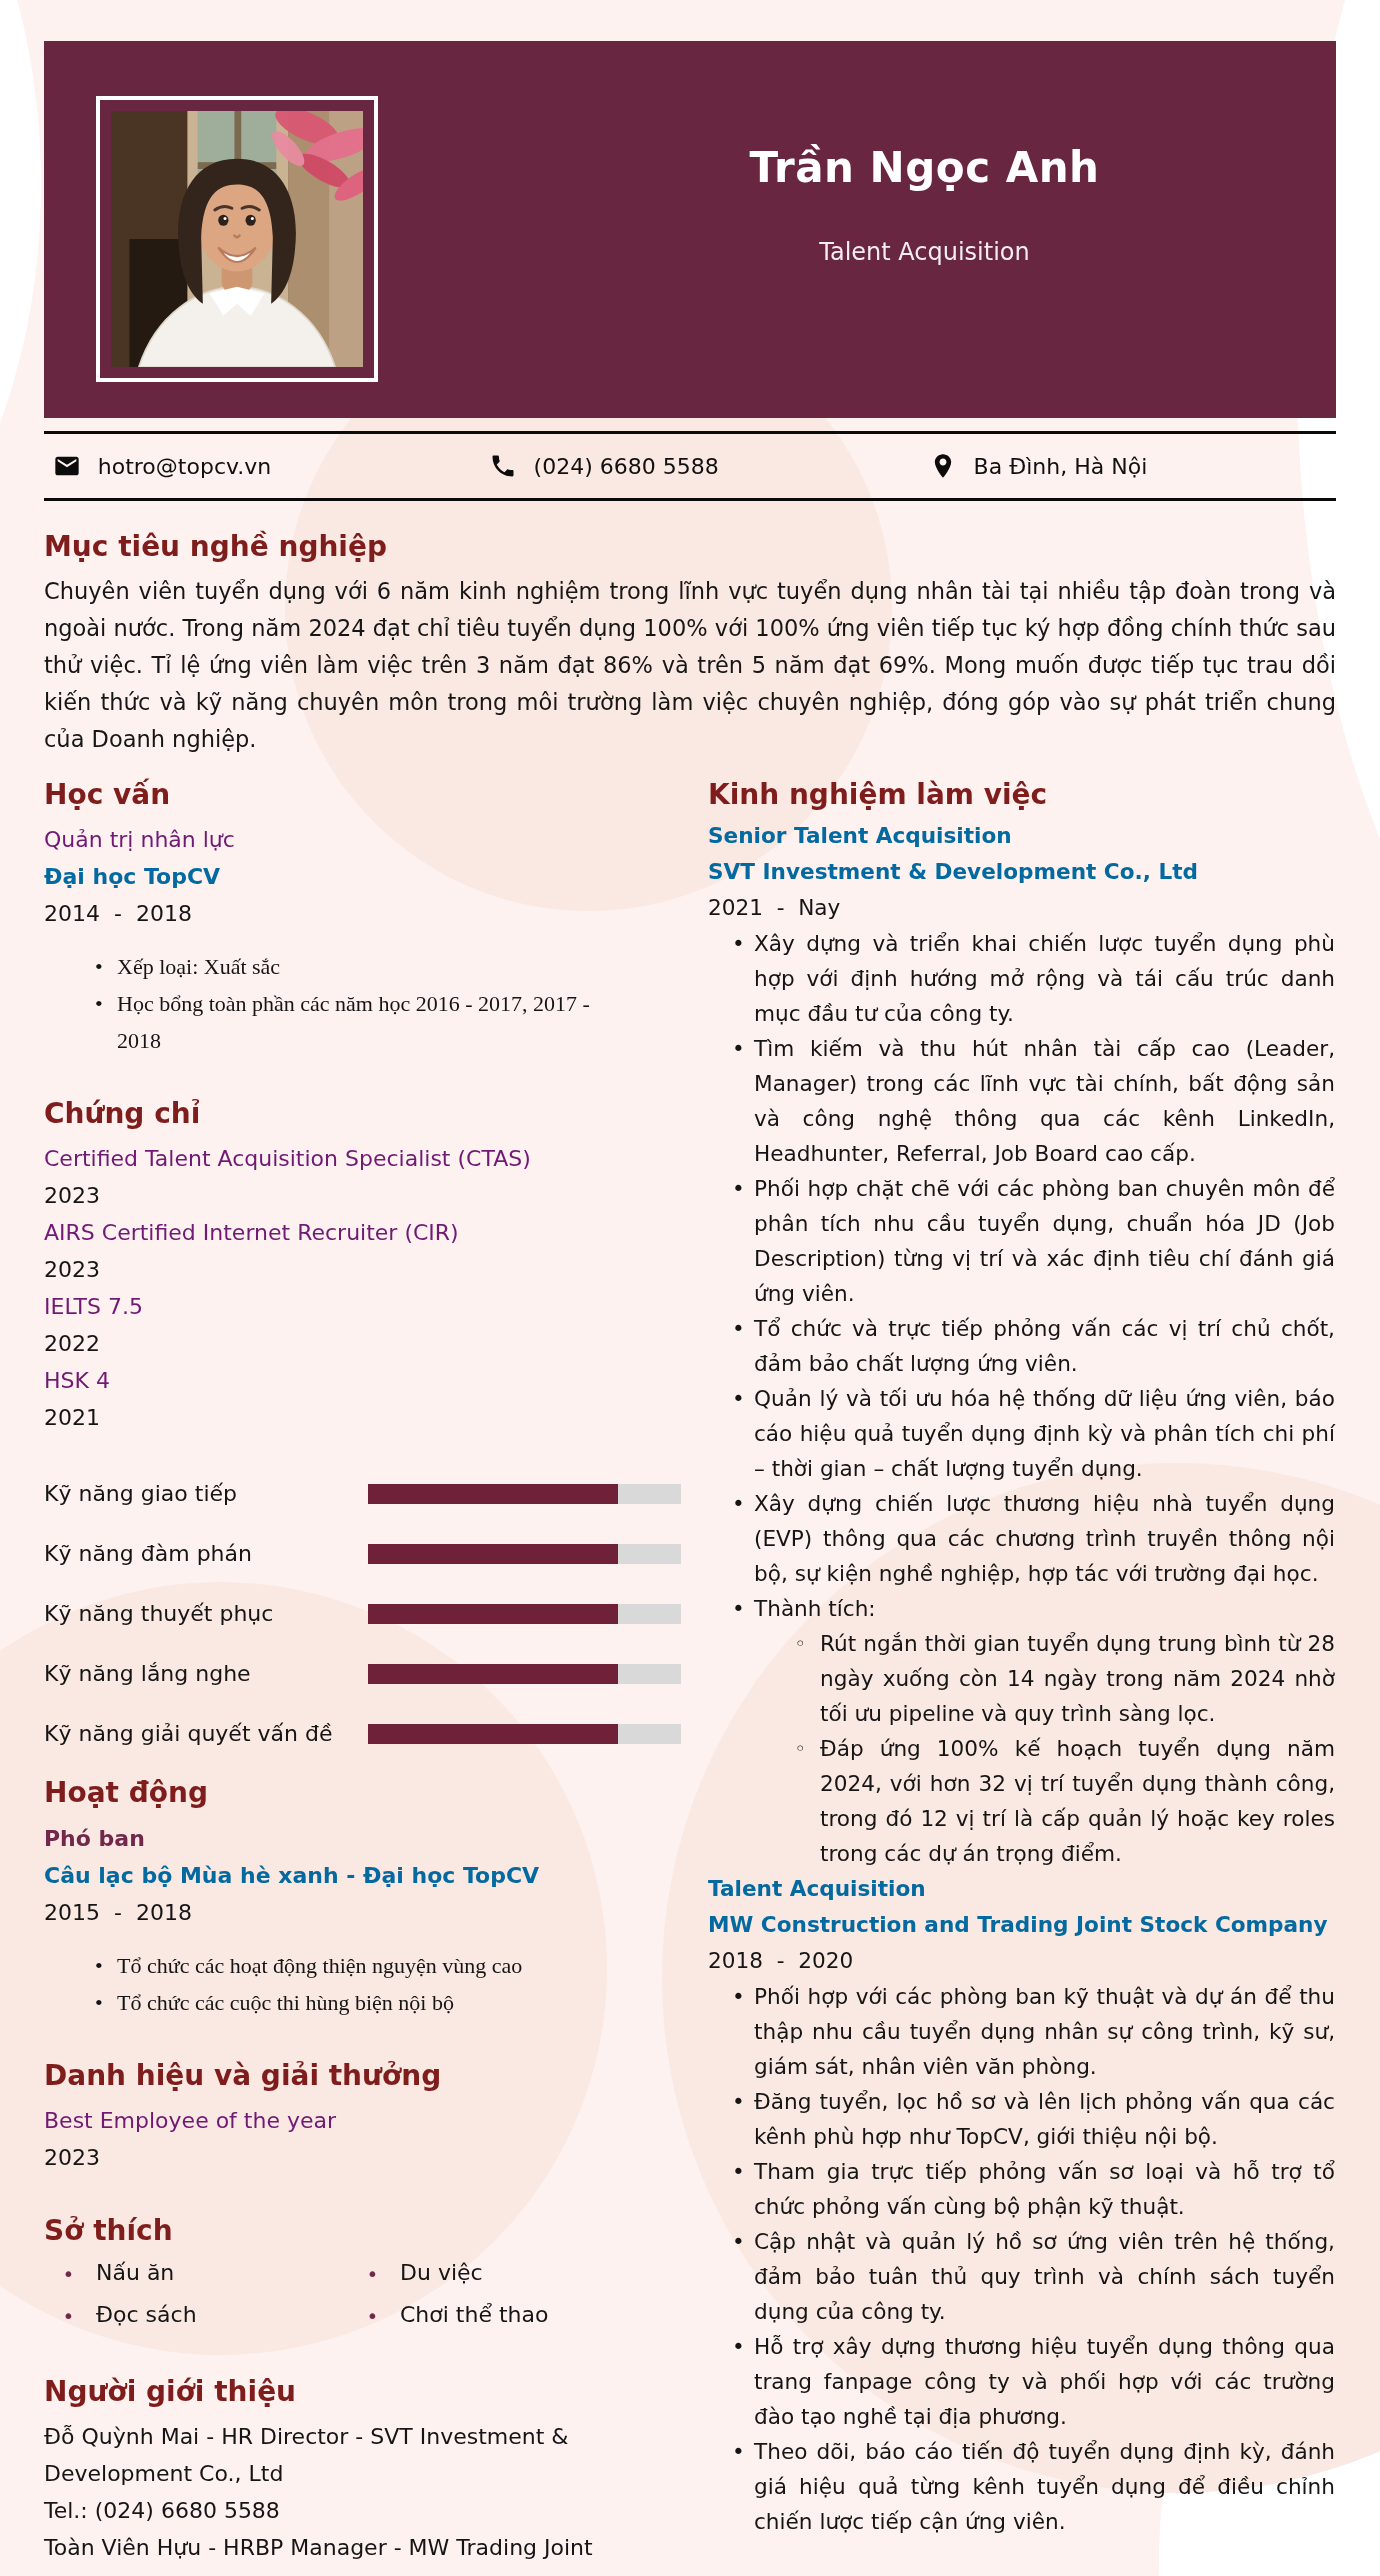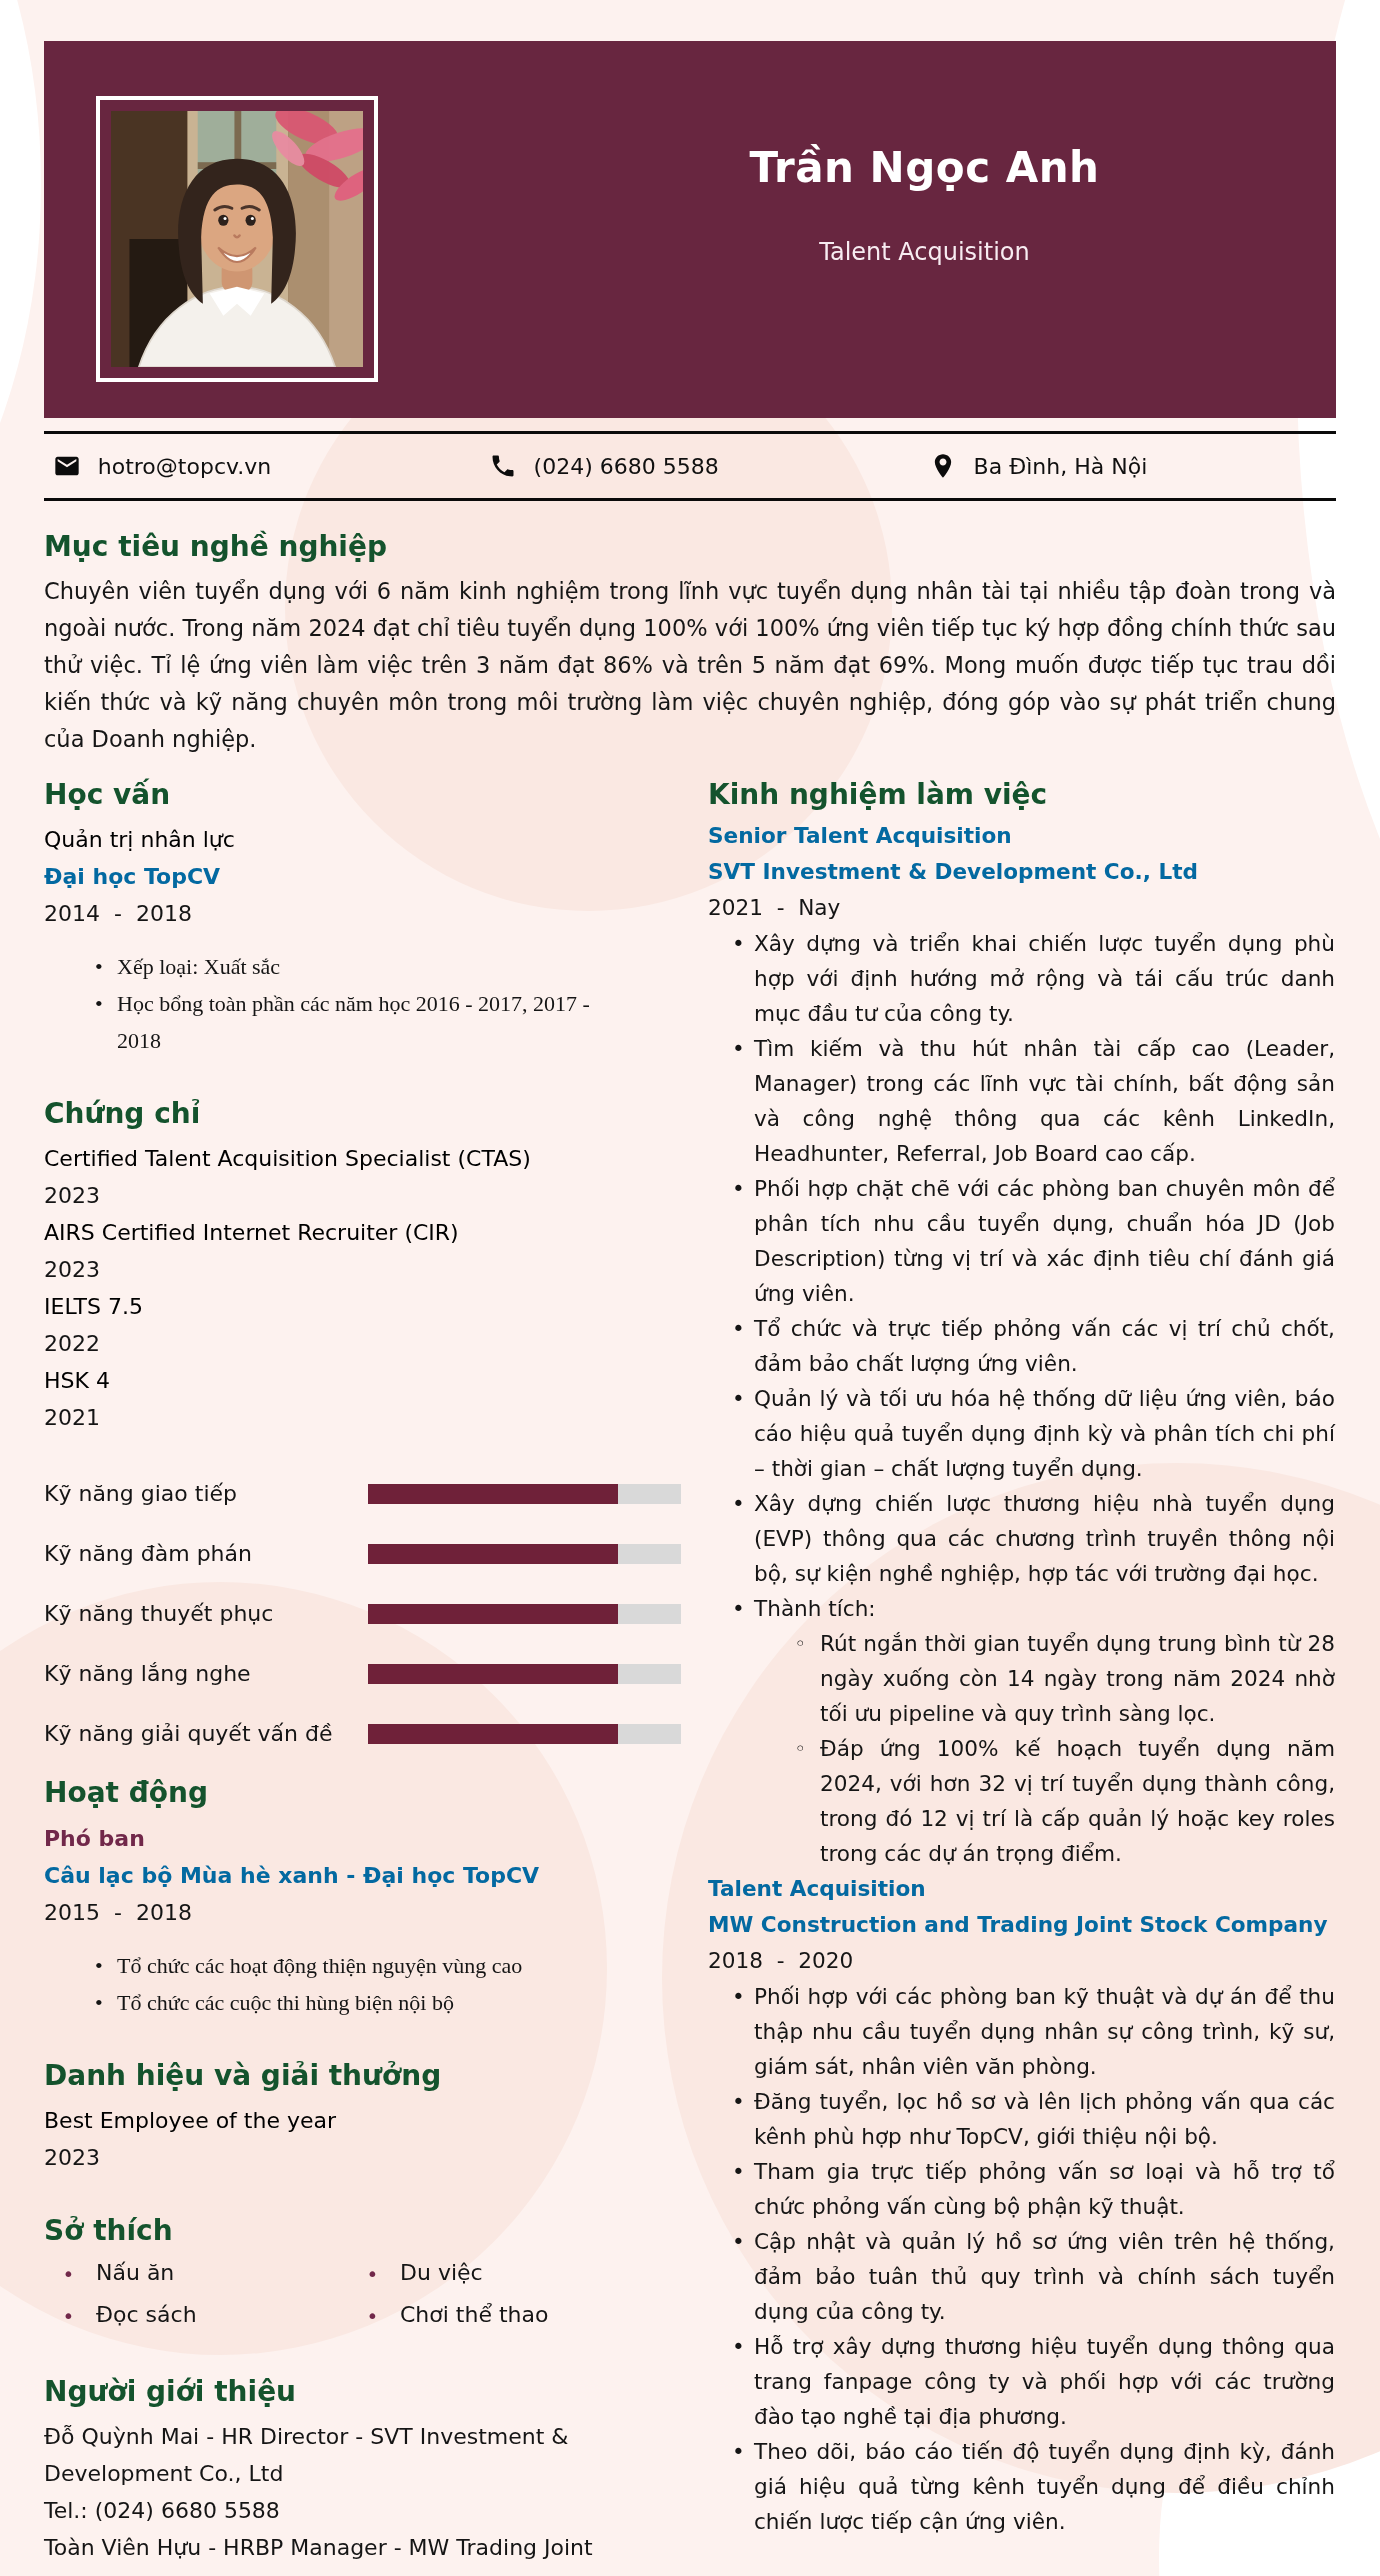--- a/index.html
+++ b/index.html
@@ -26,23 +26,23 @@
 
   
   .contact-bar{position:absolute;left:44px;top:431px;width:1292px;height:64px;
     border-top:3.7px solid #0a0a0a;border-bottom:3.7px solid #0a0a0a;}
   .contact-item{position:absolute;top:0;height:100%;display:flex;align-items:center;gap:16.6px;
     font-size:22px;color:#101010;}
   .contact-item svg{width:28px;height:28px;fill:#0c0c0c;flex:none;}
   .ci-email{left:9.2px;} .ci-phone{left:445px;} .ci-location{left:885px;}
 
   
-  .h2{font-size:28px;font-weight:700;color:#14532d;margin:0 0 9.2px;line-height:35px;}
+  .h2{font-size:28px;font-weight:700;color:#7f1d1d;margin:0 0 9.2px;line-height:35px;}
   .line{font-size:22px;line-height:37px;white-space:pre-wrap;}
-  .accent{color:#000000;}
+  .accent{color:#701a75;}
   .bold{font-weight:700;color:#0369a1;}
   .sect{margin-top:37px;}
   .sect.first{margin-top:0;}
 
   .objective{position:absolute;left:44px;top:529px;width:1292px;}
   .objective p{margin:5.5px 0 0;font-size:22.5px;line-height:37px;text-align:justify;color:#161616;}
 
   .left-col{position:absolute;left:44px;top:777px;width:607px;}
   .right-col{position:absolute;left:708px;top:777px;width:627px;}
 

